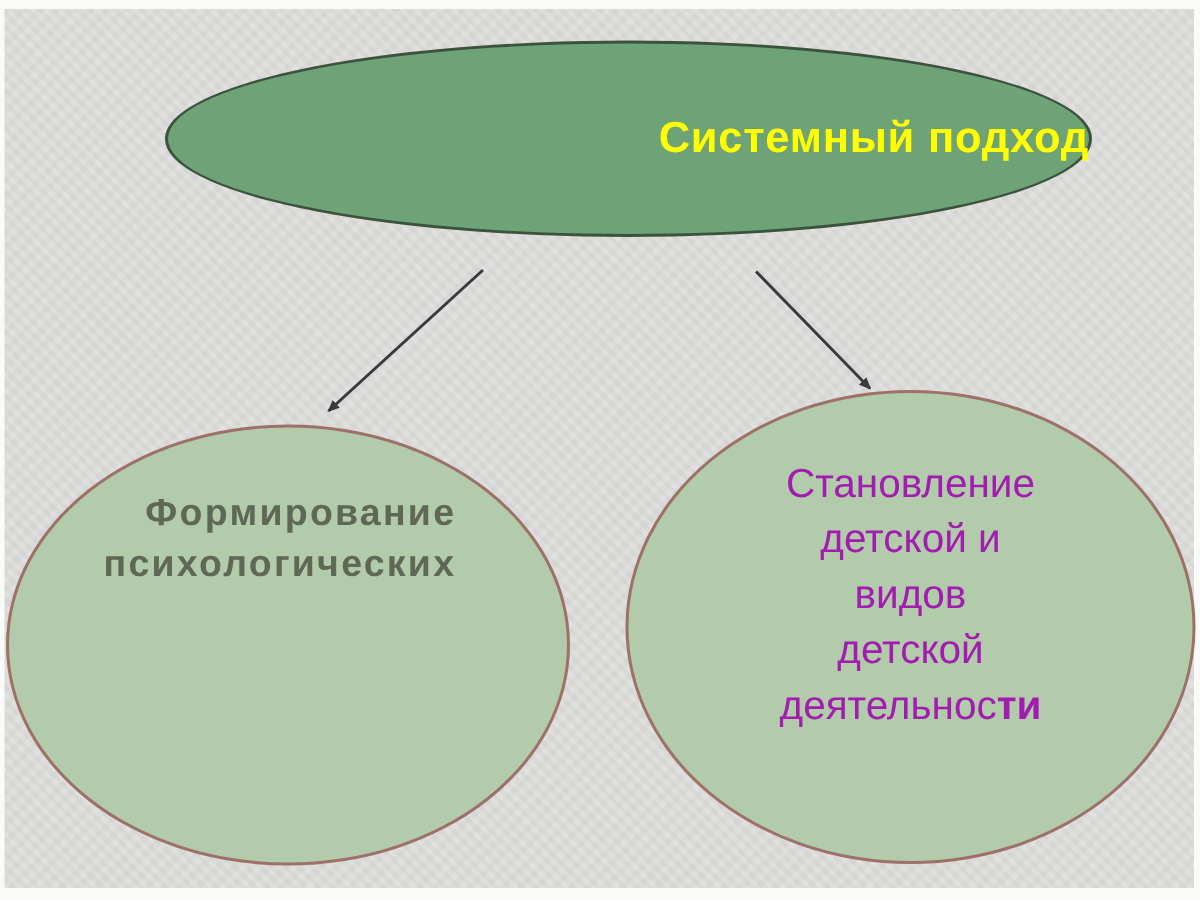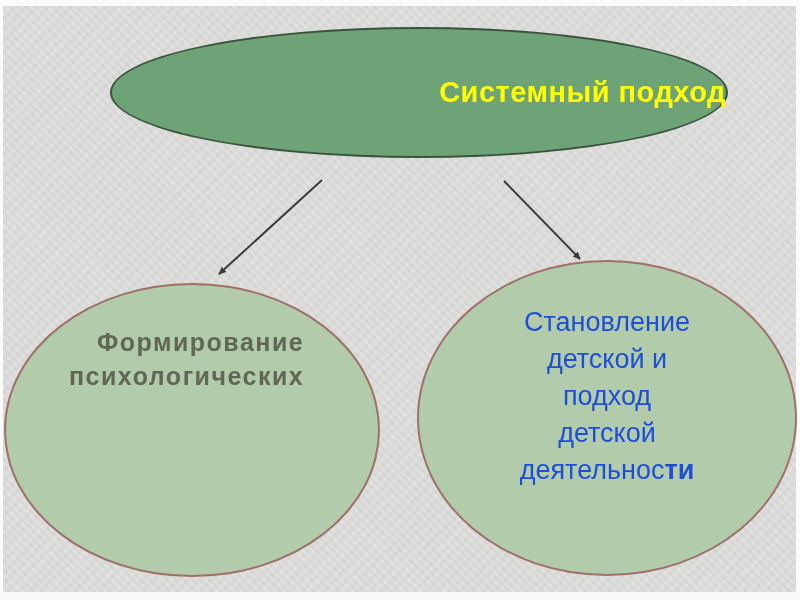--- a/index.html
+++ b/index.html
@@ -99,24 +99,24 @@
     </svg>
 
     <div class="ellipse left-ellipse" style="background-color: rgb(178, 203, 170); border-color: rgb(157, 113, 104);">
       <div class="left-text" style="color: rgb(95, 104, 85);">
         <div>Формирование</div>
         <div>психологических</div>
       </div>
     </div>
 
     <div class="ellipse right-ellipse" style="background-color: rgb(178, 203, 170); border-color: rgb(157, 113, 104);">
-      <div class="right-text" style="color: #1d4ed8;">
+      <div class="right-text" style="color: #a21caf;">
         <div>Становление</div>
         <div>детской и</div>
-        <div>подход</div>
+        <div>видов</div>
         <div>детской</div>
         <div>
           <span>деятельнос</span><span class="bold-tail">ти</span>
         </div>
       </div>
     </div>
 
   </div>
 </div>
 

